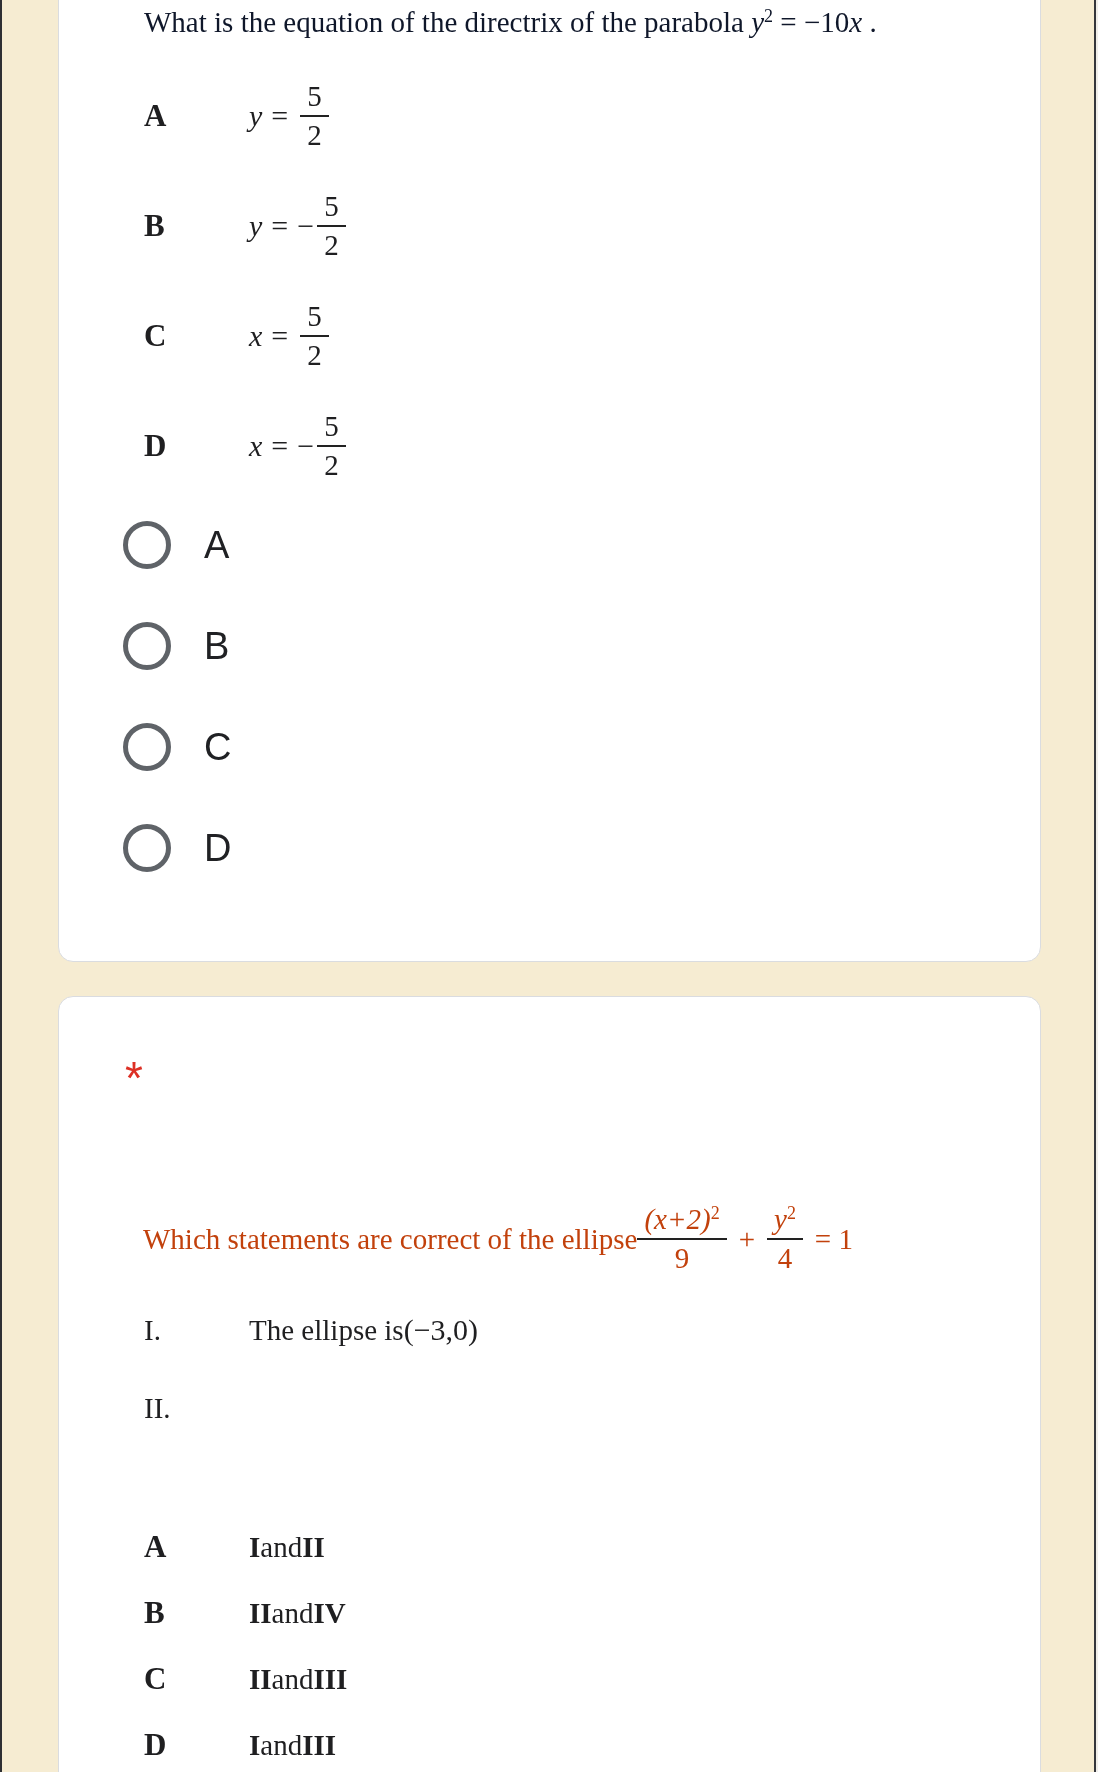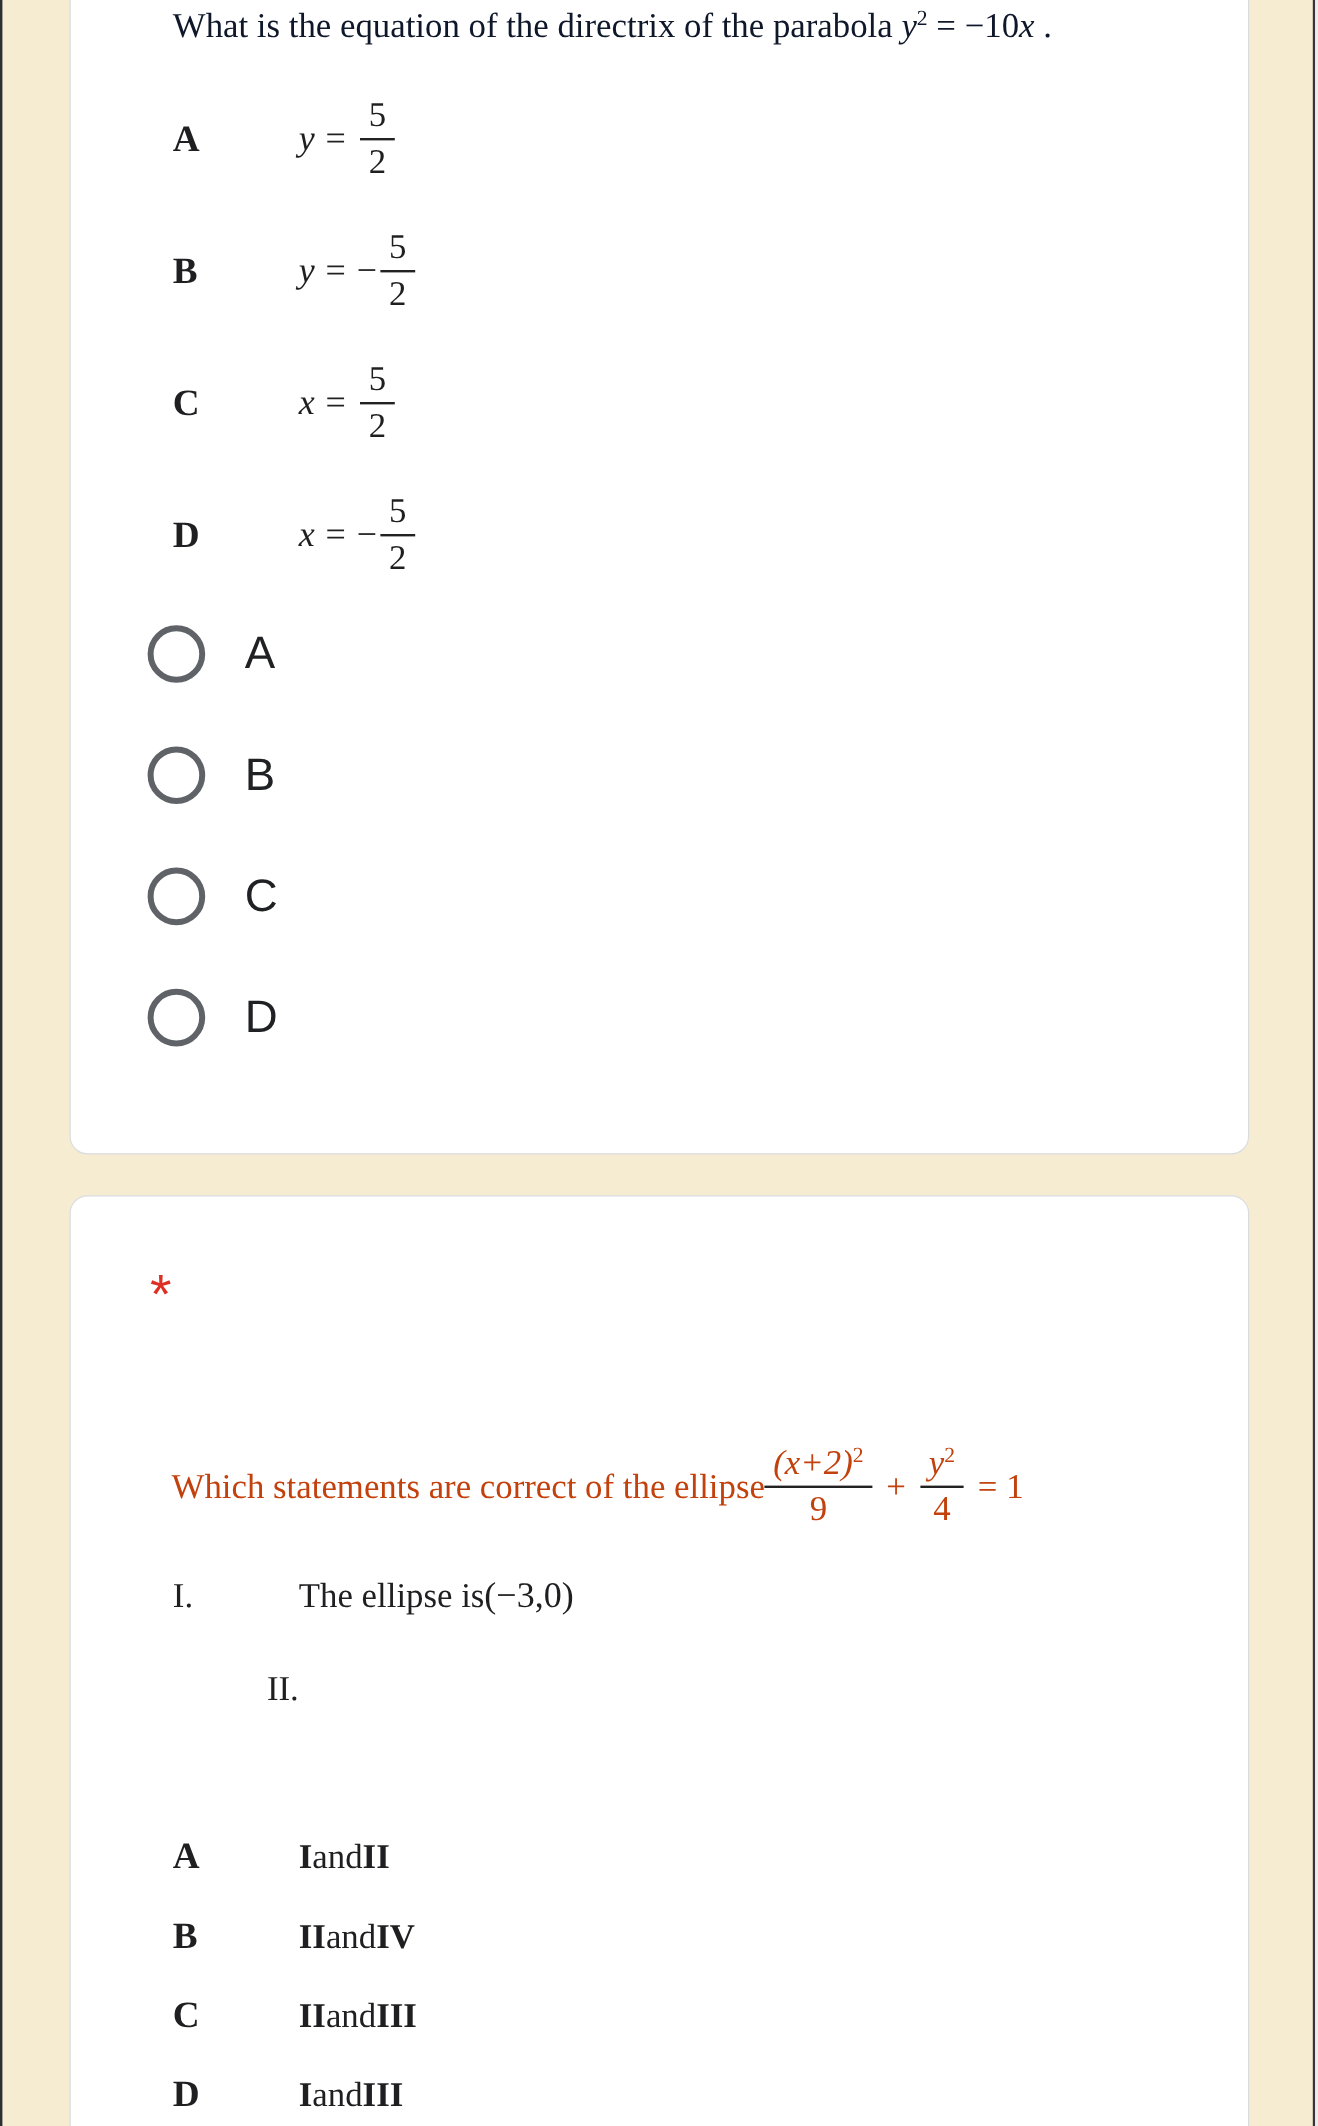--- a/index.html
+++ b/index.html
@@ -178,21 +178,21 @@
       <span class="fden">4</span>
     </span>
     <span class="tail">= 1</span>
   </div>
 
   <div class="stmt-row" style="top:316px;">
     <span class="stmt-label">I.</span>
     <span>The ellipse is </span>
     <span class="stmt-math">(−3,0)</span>
   </div>
-  <div class="stmt-row" style="top:395px;text-align:right;">
+  <div class="stmt-row" style="top:395px;">
     <span class="stmt-label">II.</span>
     <span class="stmt-math"></span>
   </div>
 
   <div class="ans-row" style="top:532px;">
     <span class="ans-label">A</span>
     <span class="ans-bold">I</span>
     <span> and </span>
     <span class="ans-bold">II</span>
   </div>

